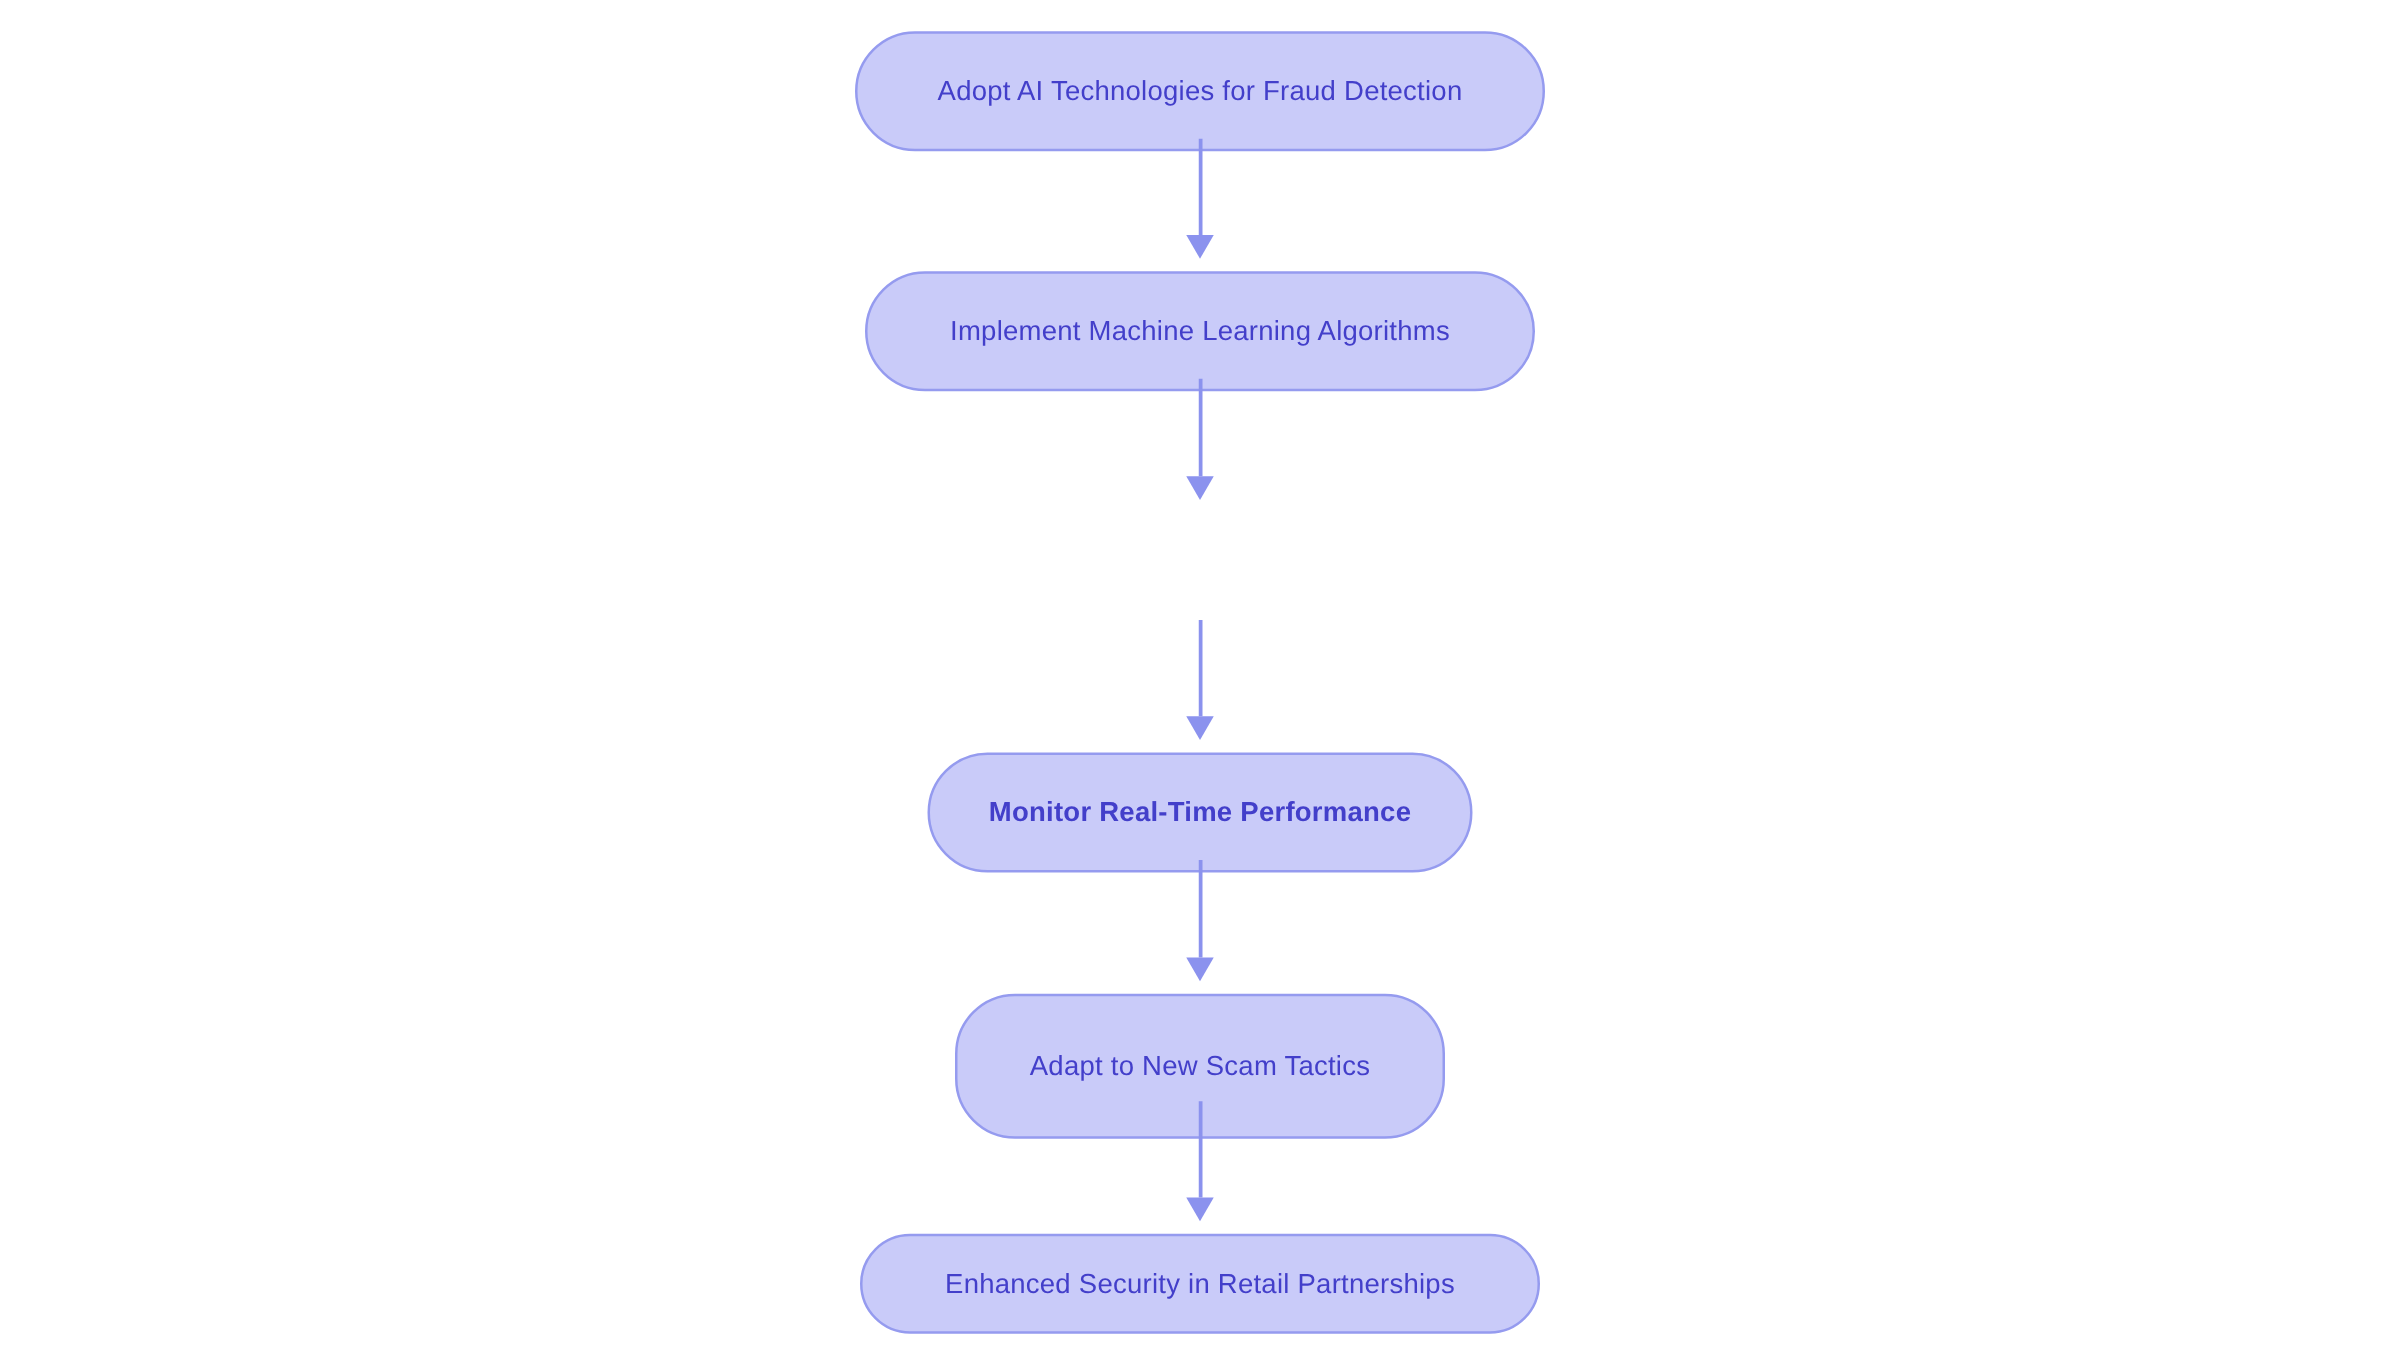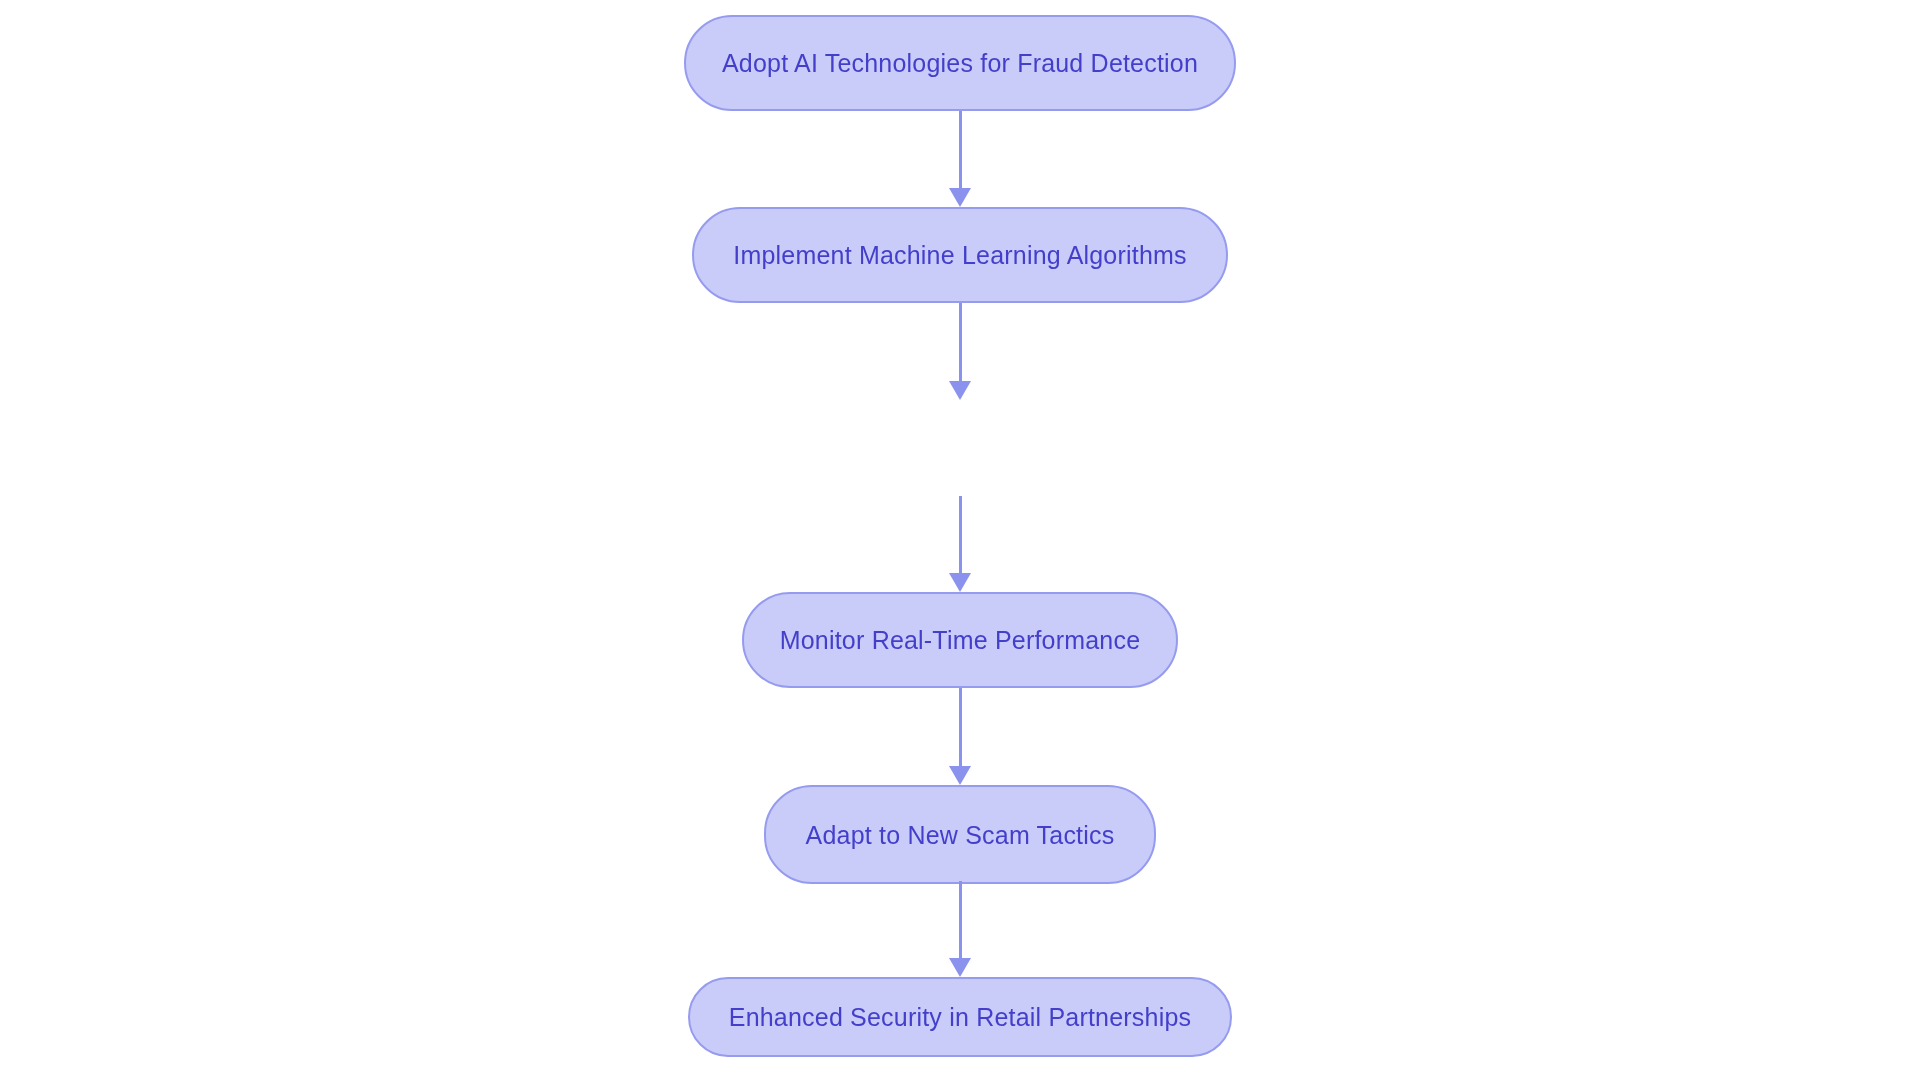--- a/index.html
+++ b/index.html
@@ -20,25 +20,26 @@
   .flow-node {
     position: absolute;
     box-sizing: border-box;
     display: flex;
     align-items: center;
     justify-content: center;
     background: var(--node-fill, #c9cbf9);
     border: 2px solid var(--node-border, #959bef);
     border-radius: 48px;
     color: var(--node-text, #433fca);
-    font-size: 25px;
+    font-size: 22px;
     letter-spacing: 0.2px;
     text-align: center;
     line-height: 1.2;
     white-space: nowrap;
+    margin-top: 10px;
   }
   .flow-arrow {
     position: absolute;
     width: 22px;
     display: flex;
     flex-direction: column;
     align-items: center;
   }
   .flow-arrow .shaft {
     width: 3px;
@@ -57,24 +58,24 @@
 </head>
 <body>
 
 <div class="canvas" id="canvas">
     <div class="flow-node" style="left: 684px; top: 15px; width: 552px; height: 96px;">
       <span>Adopt AI Technologies for Fraud Detection</span>
     </div>
     <div class="flow-node" style="left: 692px; top: 207px; width: 536px; height: 96px;">
       <span>Implement Machine Learning Algorithms</span>
     </div>
-    <div class="flow-node" style="left: 742px; top: 592px; width: 436px; height: 96px;">
+    <div class="flow-node" style="left: 742px; top: 592px; width: 436px; height: 96px; font-weight: bold;">
       <span>Monitor Real-Time Performance</span>
     </div>
-    <div class="flow-node" style="left: 764px; top: 785px; width: 392px; height: 99px;">
+    <div class="flow-node" style="left: 764px; top: 785px; width: 392px; height: 116px;">
       <span>Adapt to New Scam Tactics</span>
     </div>
     <div class="flow-node" style="left: 688px; top: 977px; width: 544px; height: 80px;">
       <span>Enhanced Security in Retail Partnerships</span>
     </div>
     <div class="flow-arrow" style="left: 949px; top: 111px; height: 96px;">
       <div class="shaft"></div>
       <div class="head"></div>
     </div>
     <div class="flow-arrow" style="left: 949px; top: 303px; height: 97px;">

